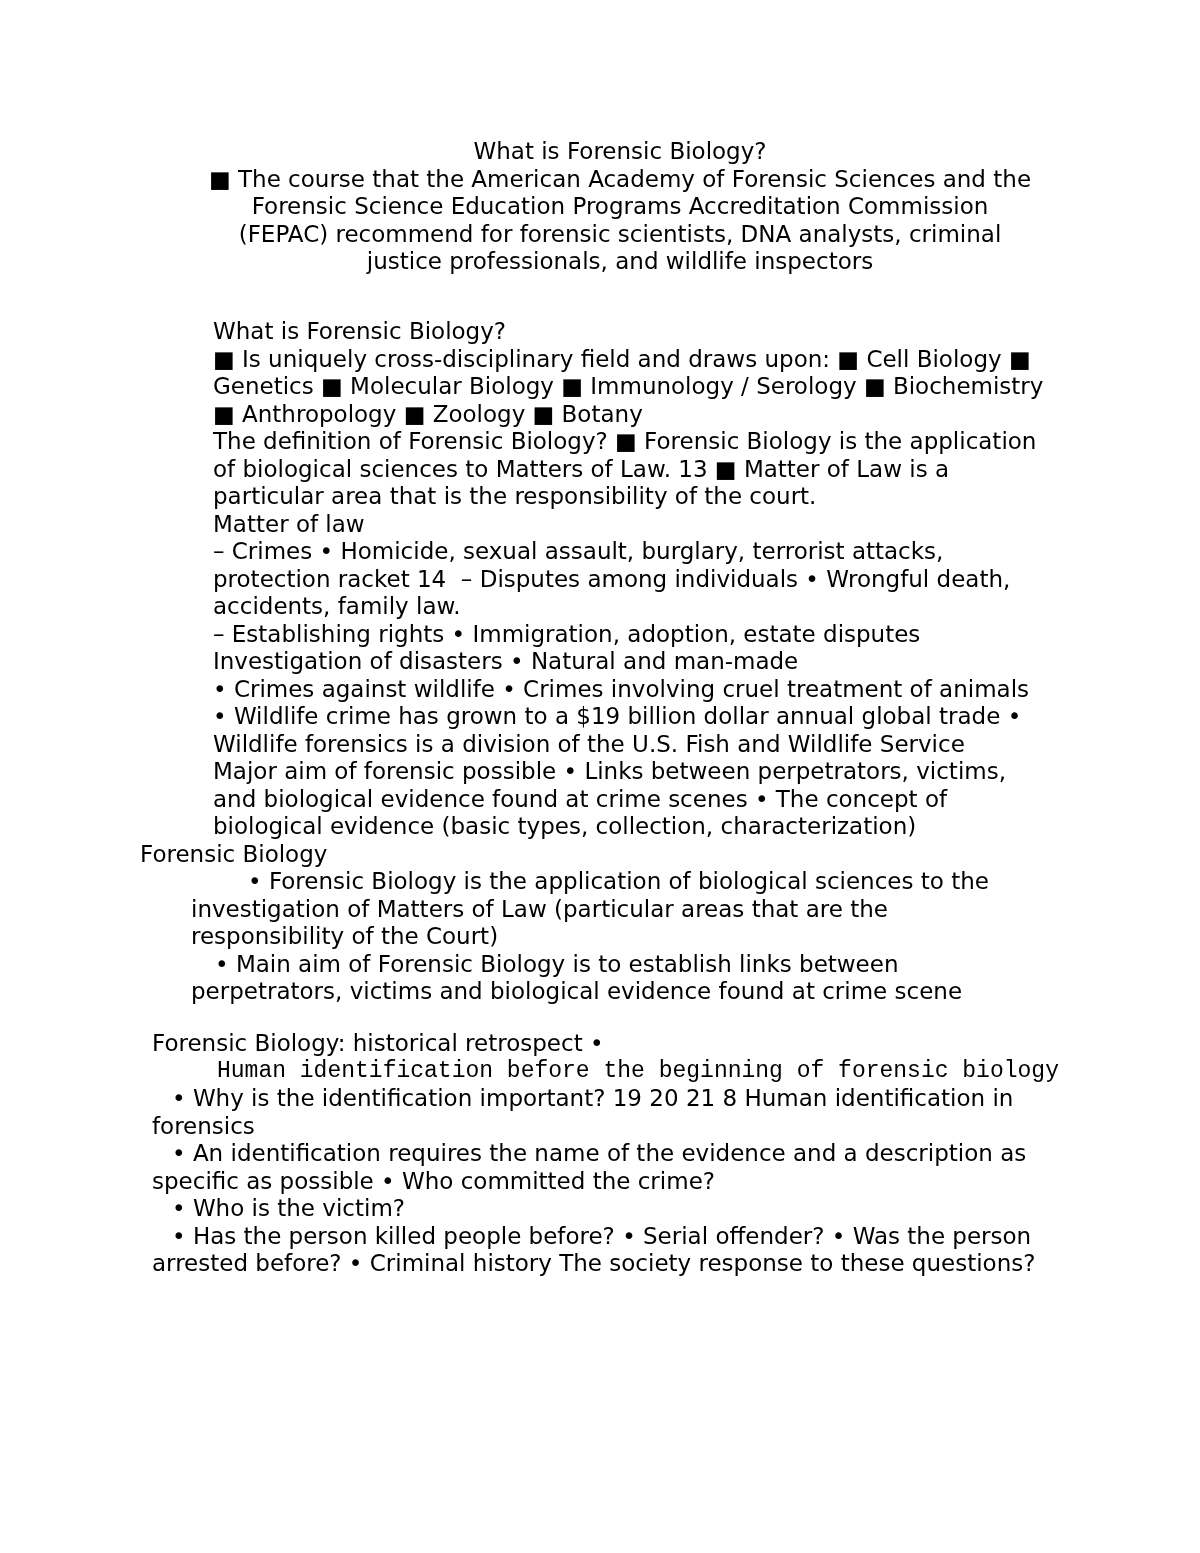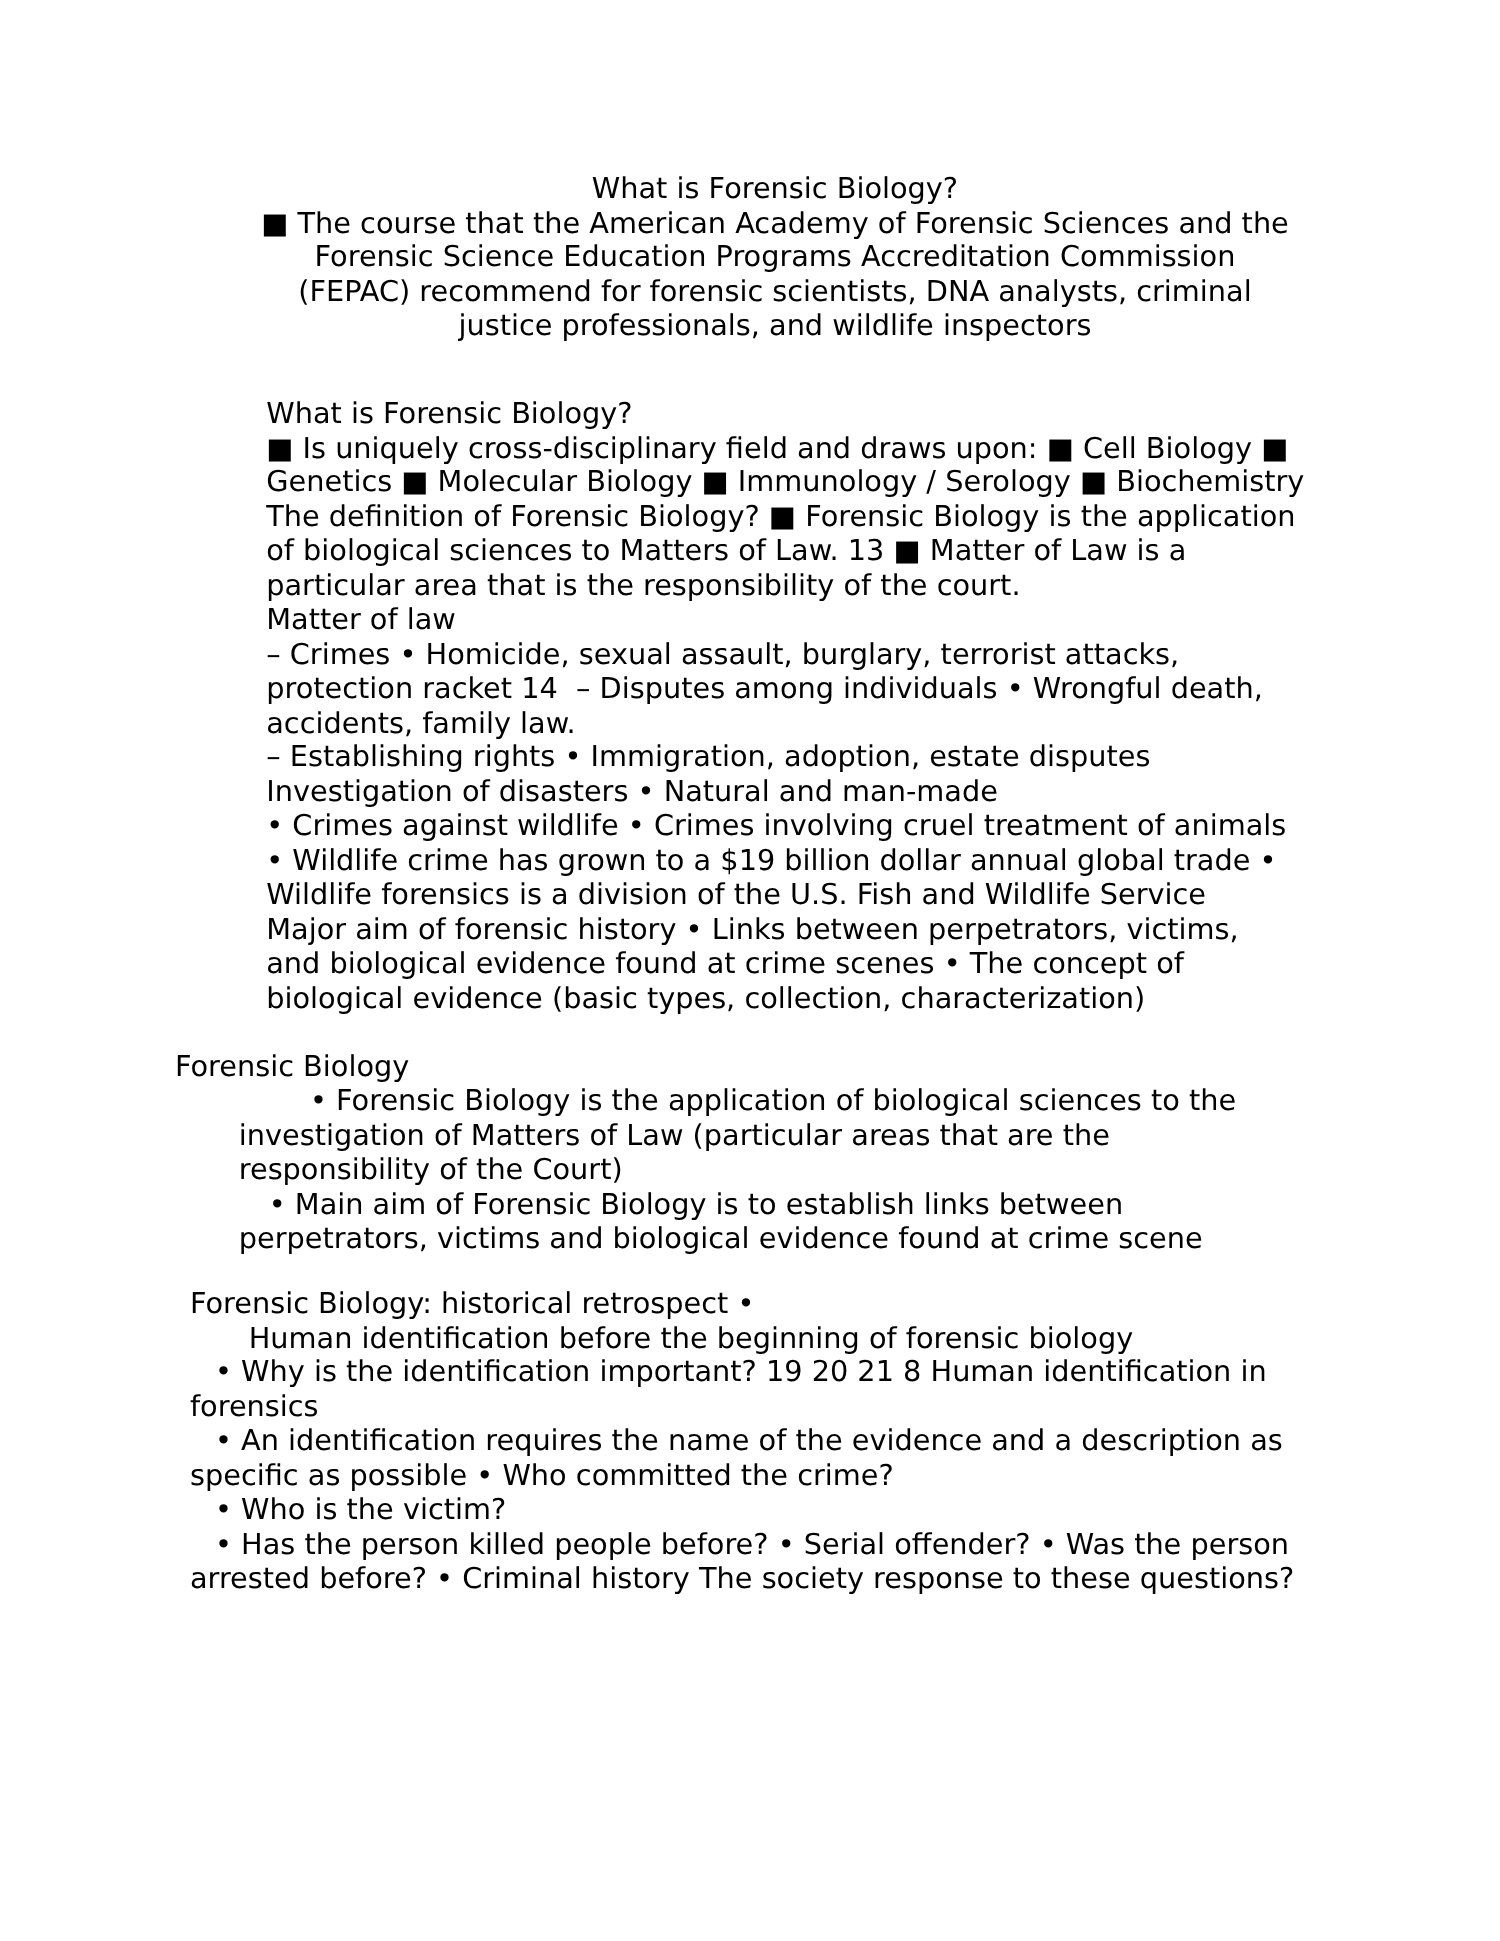--- a/index.html
+++ b/index.html
@@ -40,53 +40,54 @@
   }
   #definition-section {
     left: 140px;
     top: 840.5px;
   }
   #history-section {
     left: 152px;
     top: 1030px;
   }
   .i40 { margin-left: 20px; }
-  .i47 { margin-left: 47px; }
+  .i47 { margin-left: 65px; font-family: Liberation Mono, monospace; }
   .i73 { margin-left: 51px; }
   .i75 { margin-left: 75px; }
   .i82 { margin-left: 108px; }
 </style>
 </head>
 <body>
 
 <section class="block" id="intro-section">
   <div class="ln">What is Forensic Biology?</div>
   <div class="ln">■ The course that the American Academy of Forensic Sciences and the</div>
   <div class="ln">Forensic Science Education Programs Accreditation Commission</div>
   <div class="ln">(FEPAC) recommend for forensic scientists, DNA analysts, criminal</div>
   <div class="ln">justice professionals, and wildlife inspectors</div>
 </section>
 
 <section class="block" id="overview-section">
   <div class="ln">What is Forensic Biology?</div>
   <div class="ln">■ Is uniquely cross-disciplinary field and draws upon: ■ Cell Biology ■</div>
   <div class="ln">Genetics ■ Molecular Biology ■ Immunology / Serology ■ Biochemistry</div>
+  <div class="ln">■ Anthropology ■ Zoology ■ Botany</div>
   <div class="ln">The definition of Forensic Biology? ■ Forensic Biology is the application</div>
   <div class="ln">of biological sciences to Matters of Law. 13 ■ Matter of Law is a</div>
   <div class="ln">particular area that is the responsibility of the court.</div>
   <div class="ln">Matter of law</div>
   <div class="ln">– Crimes • Homicide, sexual assault, burglary, terrorist attacks,</div>
   <div class="ln">protection racket 14  – Disputes among individuals • Wrongful death,</div>
   <div class="ln">accidents, family law.</div>
   <div class="ln">– Establishing rights • Immigration, adoption, estate disputes</div>
   <div class="ln">Investigation of disasters • Natural and man-made</div>
   <div class="ln">• Crimes against wildlife • Crimes involving cruel treatment of animals</div>
   <div class="ln">• Wildlife crime has grown to a $19 billion dollar annual global trade •</div>
   <div class="ln">Wildlife forensics is a division of the U.S. Fish and Wildlife Service</div>
-  <div class="ln">Major aim of forensic history • Links between perpetrators, victims,</div>
+  <div class="ln">Major aim of forensic possible • Links between perpetrators, victims,</div>
   <div class="ln">and biological evidence found at crime scenes • The concept of</div>
   <div class="ln">biological evidence (basic types, collection, characterization)</div>
 </section>
 
 <section class="block" id="definition-section">
   <div class="ln">Forensic Biology</div>
   <div class="ln i82">• Forensic Biology is the application of biological sciences to the</div>
   <div class="ln i73">investigation of Matters of Law (particular areas that are the</div>
   <div class="ln i73">responsibility of the Court)</div>
   <div class="ln i75">• Main aim of Forensic Biology is to establish links between</div>

